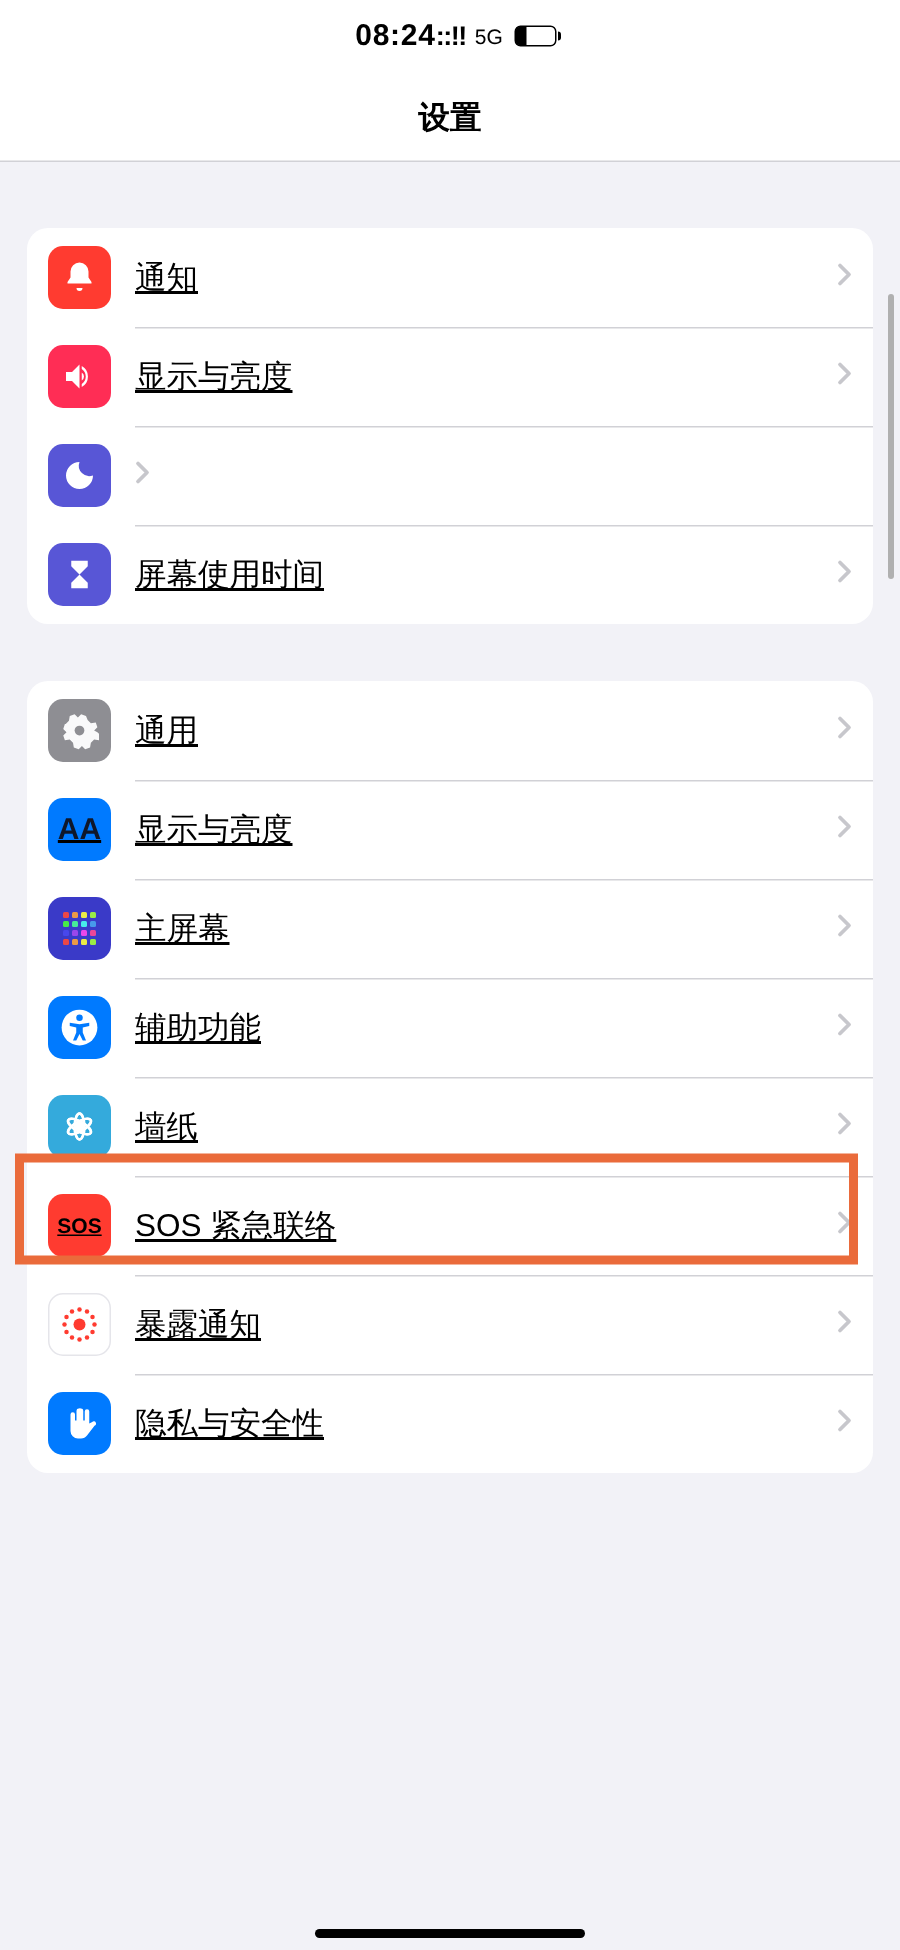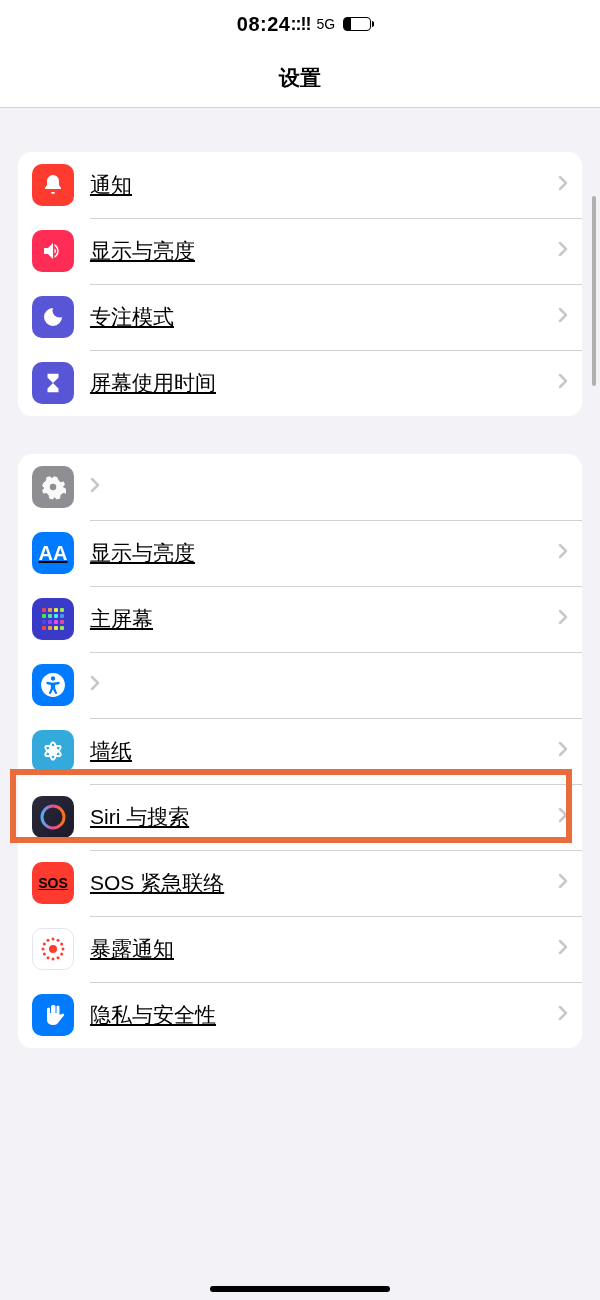--- a/index.html
+++ b/index.html
@@ -125,21 +125,20 @@
         <div class="chevron"><svg width="10" height="16" viewBox="0 0 10 16">
             <path d="M2 2l6 6-6 6" stroke="#c7c7cc" stroke-width="2.5" fill="none" stroke-linecap="round" stroke-linejoin="round"></path>
           </svg></div>
       </div>
       <div class="row">
         <div class="icon-box" style="background: rgb(88, 86, 214);">
           <svg width="24" height="24" viewBox="0 0 24 24">
             <path fill="#fff" d="M12 3a9 9 0 1 0 9 9 7 7 0 0 1-9-9z"></path>
           </svg>
         </div>
-        <div class="row-label">专注模式</div>
         <div class="chevron"><svg width="10" height="16" viewBox="0 0 10 16">
             <path d="M2 2l6 6-6 6" stroke="#c7c7cc" stroke-width="2.5" fill="none" stroke-linecap="round" stroke-linejoin="round"></path>
           </svg></div>
       </div>
       <div class="row">
         <div class="icon-box" style="background: rgb(88, 86, 214);">
           <svg width="22" height="22" viewBox="0 0 24 24">
             <path fill="#fff" d="M6 2v4l6 6-6 6v4h12v-4l-6-6 6-6V2H6z"></path>
           </svg>
         </div>
@@ -150,27 +149,28 @@
       </div>
     </div>
     <div class="group">
       <div class="row">
         <div class="icon-box" style="background: rgb(142, 142, 147);">
           <svg width="26" height="26" viewBox="0 0 24 24">
             <path fill="#fff" d="M12 8a4 4 0 1 0 0 8 4 4 0 0 0 0-8zm9 4l2-2-1-3-3 .5-2-2L16 3l-3-1-2 2-2-2-3 1-.5 3-2 2L3 8l-1 3 2 2-2 2 1 3 3-.5 2 2 .5 3 3 1 2-2 2 2 3-1 .5-3 2-2 3 .5 1-3-2-2z" opacity="0.95"></path>
             <circle cx="12" cy="12" r="3" fill="#8e8e93"></circle>
           </svg>
         </div>
+        <div class="row-label">通用</div>
         <div class="chevron"><svg width="10" height="16" viewBox="0 0 10 16">
             <path d="M2 2l6 6-6 6" stroke="#c7c7cc" stroke-width="2.5" fill="none" stroke-linecap="round" stroke-linejoin="round"></path>
           </svg></div>
       </div>
       <div class="row">
         <div class="icon-box" style="background: rgb(0, 122, 255);">
-          <div style="color:#ffffff;font-size:20px;font-weight:600;">AA</div>
+          <div style="color:#0f172a;font-size:20px;font-weight:600;">AA</div>
         </div>
         <div class="row-label">显示与亮度</div>
         <div class="chevron"><svg width="10" height="16" viewBox="0 0 10 16">
             <path d="M2 2l6 6-6 6" stroke="#c7c7cc" stroke-width="2.5" fill="none" stroke-linecap="round" stroke-linejoin="round"></path>
           </svg></div>
       </div>
       <div class="row">
         <div class="icon-box" style="background: rgb(58, 58, 200);">
           <svg width="30" height="30" viewBox="0 0 30 30">
             <rect x="4" y="4" width="4" height="4" rx="1" fill="hsl(0,80%,60%)"></rect>
@@ -197,57 +197,40 @@
           </svg></div>
       </div>
       <div class="row">
         <div class="icon-box" style="background: rgb(0, 122, 255);">
           <svg width="26" height="26" viewBox="0 0 24 24">
             <circle cx="12" cy="12" r="11" fill="#fff"></circle>
             <circle cx="12" cy="6" r="2" fill="#007aff"></circle>
             <path fill="#007aff" d="M6 9l6 1 6-1v2l-4 1v3l2 5h-2l-2-4-2 4H8l2-5v-3l-4-1V9z"></path>
           </svg>
         </div>
+        <div class="row-label">辅助功能</div>
         <div class="chevron"><svg width="10" height="16" viewBox="0 0 10 16">
             <path d="M2 2l6 6-6 6" stroke="#c7c7cc" stroke-width="2.5" fill="none" stroke-linecap="round" stroke-linejoin="round"></path>
           </svg></div>
       </div>
       <div class="row">
         <div class="icon-box" style="background: rgb(52, 170, 220);">
           <svg width="26" height="26" viewBox="0 0 24 24">
             <g fill="none" stroke="#fff" stroke-width="1.5">
               <ellipse cx="12" cy="12" rx="3" ry="8" transform="rotate(0 12 12)"></ellipse>
               <ellipse cx="12" cy="12" rx="3" ry="8" transform="rotate(60 12 12)"></ellipse>
               <ellipse cx="12" cy="12" rx="3" ry="8" transform="rotate(120 12 12)"></ellipse>
               <ellipse cx="12" cy="12" rx="3" ry="8" transform="rotate(180 12 12)"></ellipse>
               <ellipse cx="12" cy="12" rx="3" ry="8" transform="rotate(240 12 12)"></ellipse>
               <ellipse cx="12" cy="12" rx="3" ry="8" transform="rotate(300 12 12)"></ellipse>
               <circle cx="12" cy="12" r="2" fill="#fff"></circle>
             </g>
           </svg>
         </div>
         <div class="row-label">墙纸</div>
-        <div class="chevron"><svg width="10" height="16" viewBox="0 0 10 16">
-            <path d="M2 2l6 6-6 6" stroke="#c7c7cc" stroke-width="2.5" fill="none" stroke-linecap="round" stroke-linejoin="round"></path>
-          </svg></div>
-      </div>
-      <div class="row">
-        <div class="icon-box siri-grad">
-          <svg width="30" height="30" viewBox="0 0 30 30">
-            <circle cx="15" cy="15" r="11" fill="none" stroke="url(#sg)" stroke-width="3"></circle>
-            <defs>
-              <linearGradient id="sg">
-                <stop offset="0" stop-color="#4facfe"></stop>
-                <stop offset="0.5" stop-color="#ec4899"></stop>
-                <stop offset="1" stop-color="#f97316"></stop>
-              </linearGradient>
-            </defs>
-          </svg>
-        </div>
-        <div class="row-label">Siri 与搜索</div>
         <div class="chevron"><svg width="10" height="16" viewBox="0 0 10 16">
             <path d="M2 2l6 6-6 6" stroke="#c7c7cc" stroke-width="2.5" fill="none" stroke-linecap="round" stroke-linejoin="round"></path>
           </svg></div>
       </div>
       <div class="row">
         <div class="icon-box" style="background: rgb(255, 59, 48);">
           <div style="color:#000000;font-size:14px;font-weight:800;">SOS</div>
         </div>
         <div class="row-label">SOS 紧急联络</div>
         <div class="chevron"><svg width="10" height="16" viewBox="0 0 10 16">

